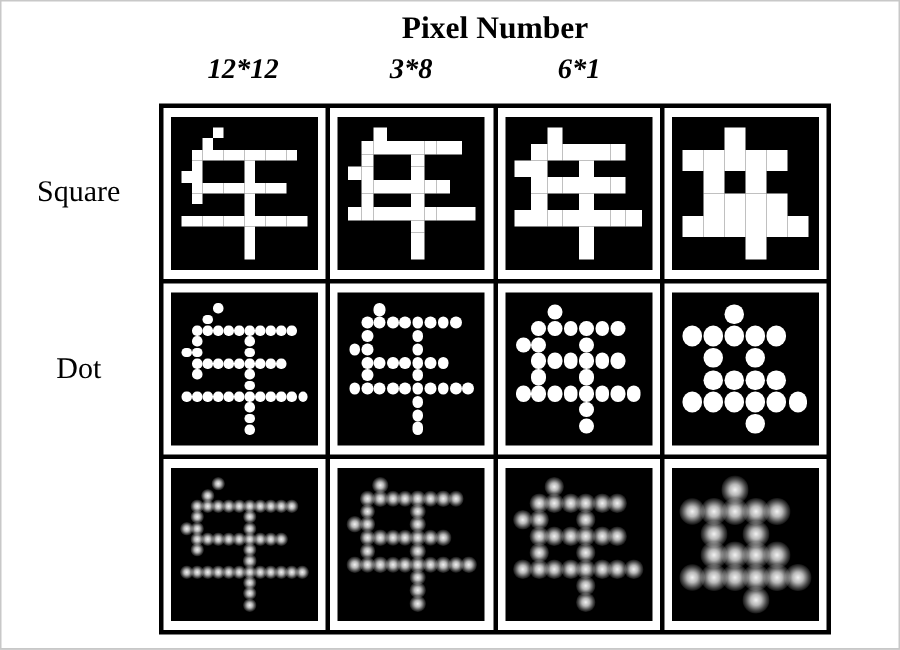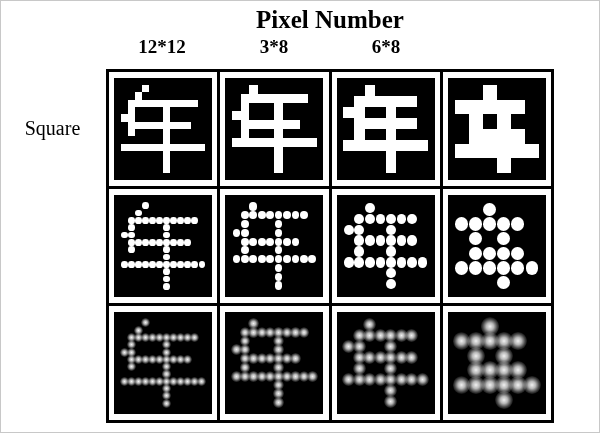--- a/index.html
+++ b/index.html
@@ -22,32 +22,33 @@
     border: 1px solid #c8c8c8;
     overflow: hidden;
   }
   .title {
     position: absolute;
     left: 105px;
     top: 5px;
     width: 448px;
     text-align: center;
     font-weight: bold;
-    font-size: 25px;
+    font-size: 21px;
   }
   .col-headers {
     position: absolute;
     left: 105px;
     top: 35px;
     width: 448px;
     display: grid;
     grid-template-columns: repeat(4, 1fr);
     text-align: center;
     font-weight: bold;
     font-size: 19px;
+    font-style: italic;
   }
   .row-labels {
     position: absolute;
     left: 0;
     top: 68px;
     width: 103px;
     height: 354px;
     display: grid;
     grid-template-rows: repeat(3, 1fr);
   }
@@ -115,25 +116,26 @@
 </head>
 <body>
 
 <div class="figure">
 
   <div class="title">Pixel Number</div>
 
   <div class="col-headers">
     <span>12*12</span>
     <span>3*8</span>
-    <span>6*8</span>
+    <span>6*1</span>
   </div>
 
   <div class="row-labels">
     <div class="row-label">Square</div>
+    <div class="row-label">Dot</div>
   </div>
 
   <div class="matrix">
     <div class="cell">
       <div class="cell-img">
           <div class="pgrid style-square" style="grid-template-columns: repeat(12, 1fr); grid-template-rows: repeat(12, 1fr);">
             <div class="px"></div>
             <div class="px"></div>
             <div class="px"></div>
             <div class="px on"></div>

